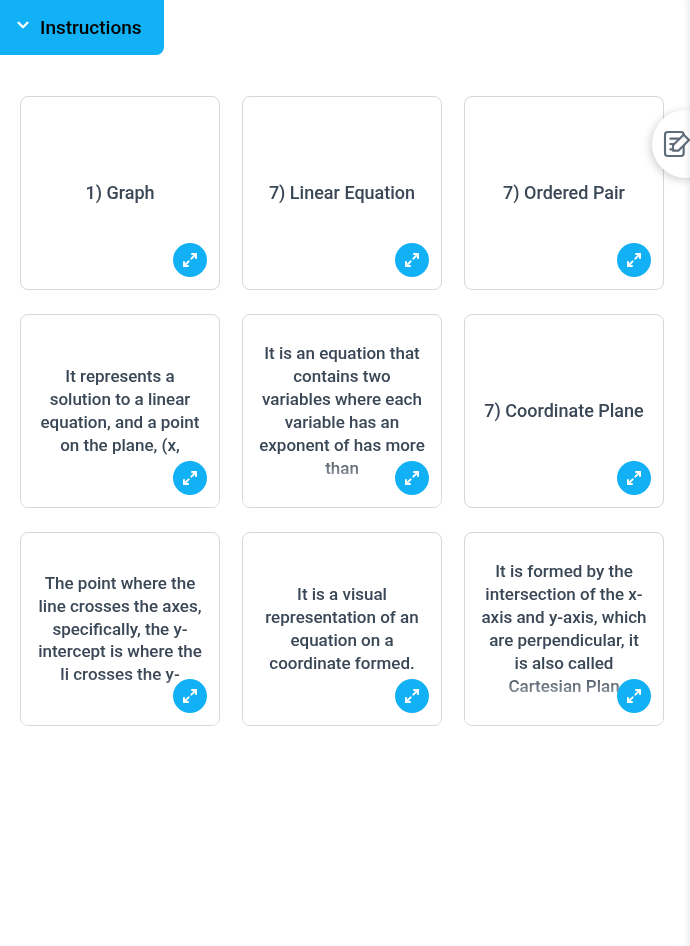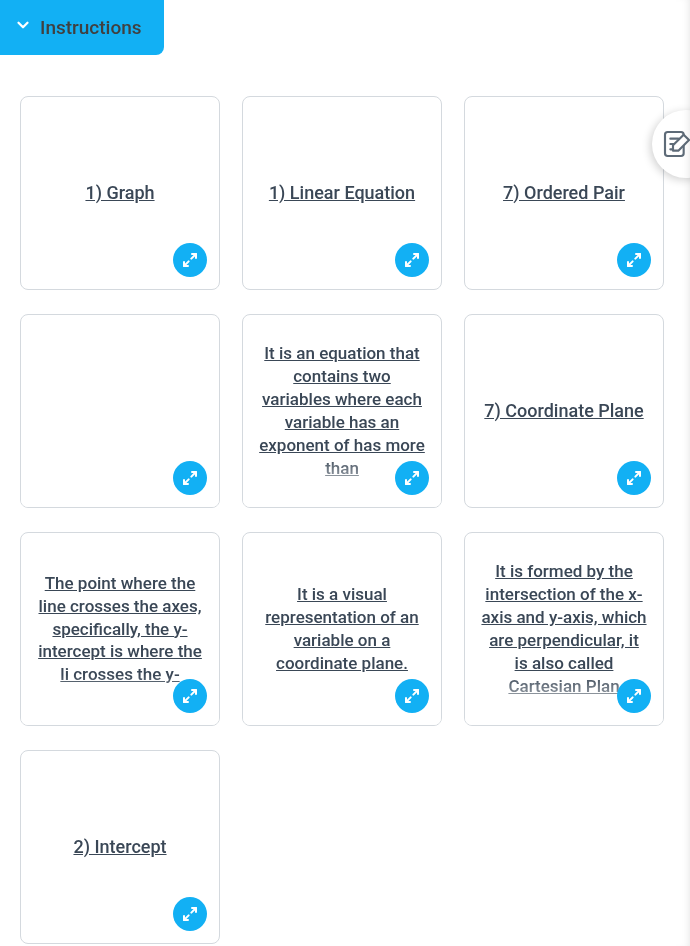--- a/index.html
+++ b/index.html
@@ -14,21 +14,21 @@
     width: 690px;
     height: 946px;
     position: relative;
     overflow: hidden;
   }
   .instructions-tab {
     position: absolute;
     top: 0;
     left: 0;
     background: #12b0f4;
-    color: #404040;
+    color: #000000;
     padding: 16px 22px 16px 14px;
     border-radius: 0 0 8px 0;
     font-size: 19px;
     font-weight: 500;
     display: flex;
     align-items: center;
     cursor: pointer;
   }
   .instructions-tab .chev {
     margin-right: 8px;
@@ -51,21 +51,20 @@
     border: 1px solid #d4d9de;
     border-radius: 8px;
     padding: 14px 16px;
     background: #fff;
     cursor: grab;
     overflow: hidden;
     display: flex;
     align-items: center;
     justify-content: center;
     text-align: center;
-    text-decoration: underline;
   }
   .card-text {
     font-size: 18px;
     line-height: 1.35;
     color: #3a4756;
     font-weight: 500;
   }
   .card-text.long {
     font-size: 17px;
   }
@@ -135,21 +134,21 @@
             <svg width="16" height="16" viewBox="0 0 24 24" fill="none" stroke="#fff" stroke-width="3" stroke-linecap="round" stroke-linejoin="round">
               <polyline points="15 3 21 3 21 9"></polyline>
               <polyline points="9 21 3 21 3 15"></polyline>
               <line x1="21" y1="3" x2="14" y2="10"></line>
               <line x1="3" y1="21" x2="10" y2="14"></line>
             </svg>
           </span>
         </div>
       </div>
       <div class="card">
-        <div class="card-text">1) Linear Equation</div>
+        <div class="card-text">7) Linear Equation</div>
         <div class="expand-btn">
           <span>
             <svg width="16" height="16" viewBox="0 0 24 24" fill="none" stroke="#fff" stroke-width="3" stroke-linecap="round" stroke-linejoin="round">
               <polyline points="15 3 21 3 21 9"></polyline>
               <polyline points="9 21 3 21 3 15"></polyline>
               <line x1="21" y1="3" x2="14" y2="10"></line>
               <line x1="3" y1="21" x2="10" y2="14"></line>
             </svg>
           </span>
         </div>
@@ -161,20 +160,21 @@
             <svg width="16" height="16" viewBox="0 0 24 24" fill="none" stroke="#fff" stroke-width="3" stroke-linecap="round" stroke-linejoin="round">
               <polyline points="15 3 21 3 21 9"></polyline>
               <polyline points="9 21 3 21 3 15"></polyline>
               <line x1="21" y1="3" x2="14" y2="10"></line>
               <line x1="3" y1="21" x2="10" y2="14"></line>
             </svg>
           </span>
         </div>
       </div>
       <div class="card">
+        <div class="card-text long">It represents a solution to a linear equation, and a point on the plane, (x,</div>
         <div class="card-fade"></div>
         <div class="expand-btn">
           <span>
             <svg width="16" height="16" viewBox="0 0 24 24" fill="none" stroke="#fff" stroke-width="3" stroke-linecap="round" stroke-linejoin="round">
               <polyline points="15 3 21 3 21 9"></polyline>
               <polyline points="9 21 3 21 3 15"></polyline>
               <line x1="21" y1="3" x2="14" y2="10"></line>
               <line x1="3" y1="21" x2="10" y2="14"></line>
             </svg>
           </span>
@@ -215,49 +215,36 @@
             <svg width="16" height="16" viewBox="0 0 24 24" fill="none" stroke="#fff" stroke-width="3" stroke-linecap="round" stroke-linejoin="round">
               <polyline points="15 3 21 3 21 9"></polyline>
               <polyline points="9 21 3 21 3 15"></polyline>
               <line x1="21" y1="3" x2="14" y2="10"></line>
               <line x1="3" y1="21" x2="10" y2="14"></line>
             </svg>
           </span>
         </div>
       </div>
       <div class="card">
-        <div class="card-text long">It is a visual representation of an variable on a coordinate plane.</div>
+        <div class="card-text long">It is a visual representation of an equation on a coordinate formed.</div>
         <div class="card-fade"></div>
         <div class="expand-btn">
           <span>
             <svg width="16" height="16" viewBox="0 0 24 24" fill="none" stroke="#fff" stroke-width="3" stroke-linecap="round" stroke-linejoin="round">
               <polyline points="15 3 21 3 21 9"></polyline>
               <polyline points="9 21 3 21 3 15"></polyline>
               <line x1="21" y1="3" x2="14" y2="10"></line>
               <line x1="3" y1="21" x2="10" y2="14"></line>
             </svg>
           </span>
         </div>
       </div>
       <div class="card">
         <div class="card-text long">It is formed by the intersection of the x-axis and y-axis, which are perpendicular, it is also called Cartesian Plan</div>
         <div class="card-fade"></div>
-        <div class="expand-btn">
-          <span>
-            <svg width="16" height="16" viewBox="0 0 24 24" fill="none" stroke="#fff" stroke-width="3" stroke-linecap="round" stroke-linejoin="round">
-              <polyline points="15 3 21 3 21 9"></polyline>
-              <polyline points="9 21 3 21 3 15"></polyline>
-              <line x1="21" y1="3" x2="14" y2="10"></line>
-              <line x1="3" y1="21" x2="10" y2="14"></line>
-            </svg>
-          </span>
-        </div>
-      </div>
-      <div class="card">
-        <div class="card-text">2) Intercept</div>
         <div class="expand-btn">
           <span>
             <svg width="16" height="16" viewBox="0 0 24 24" fill="none" stroke="#fff" stroke-width="3" stroke-linecap="round" stroke-linejoin="round">
               <polyline points="15 3 21 3 21 9"></polyline>
               <polyline points="9 21 3 21 3 15"></polyline>
               <line x1="21" y1="3" x2="14" y2="10"></line>
               <line x1="3" y1="21" x2="10" y2="14"></line>
             </svg>
           </span>
         </div>

